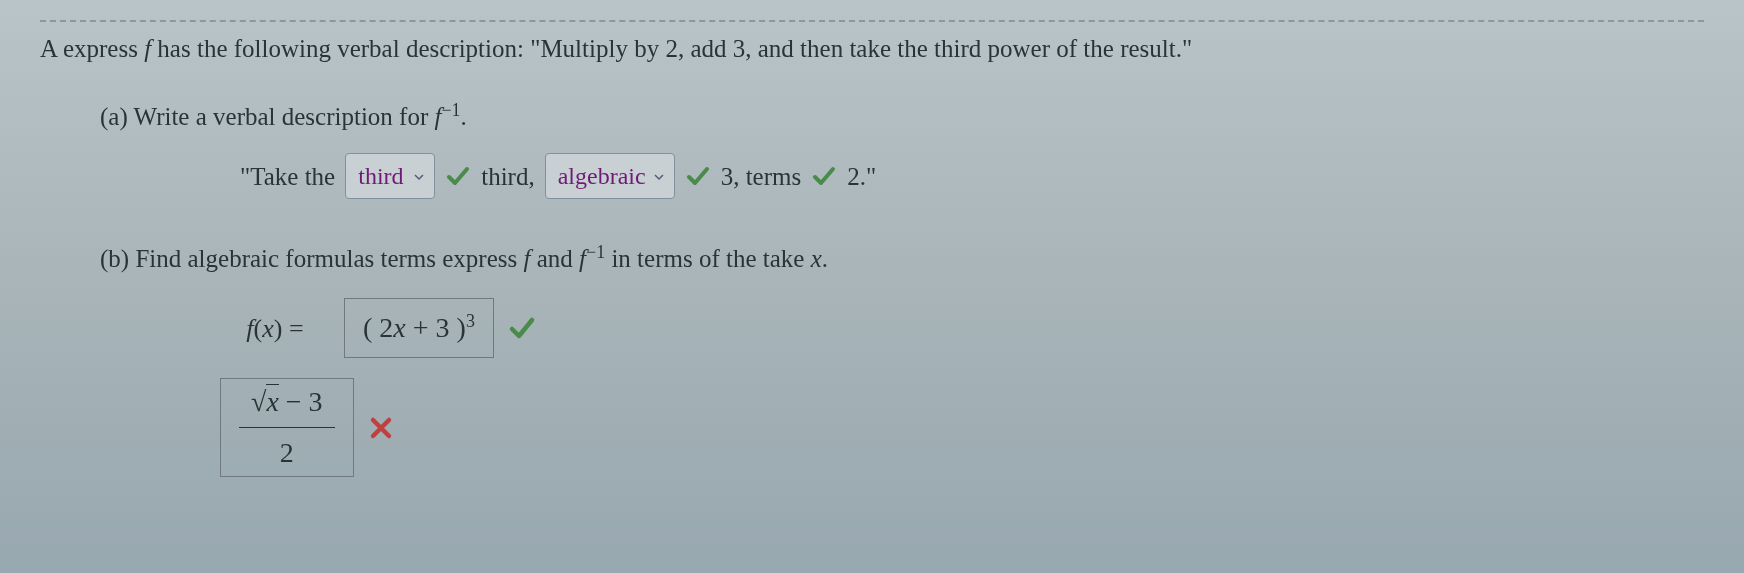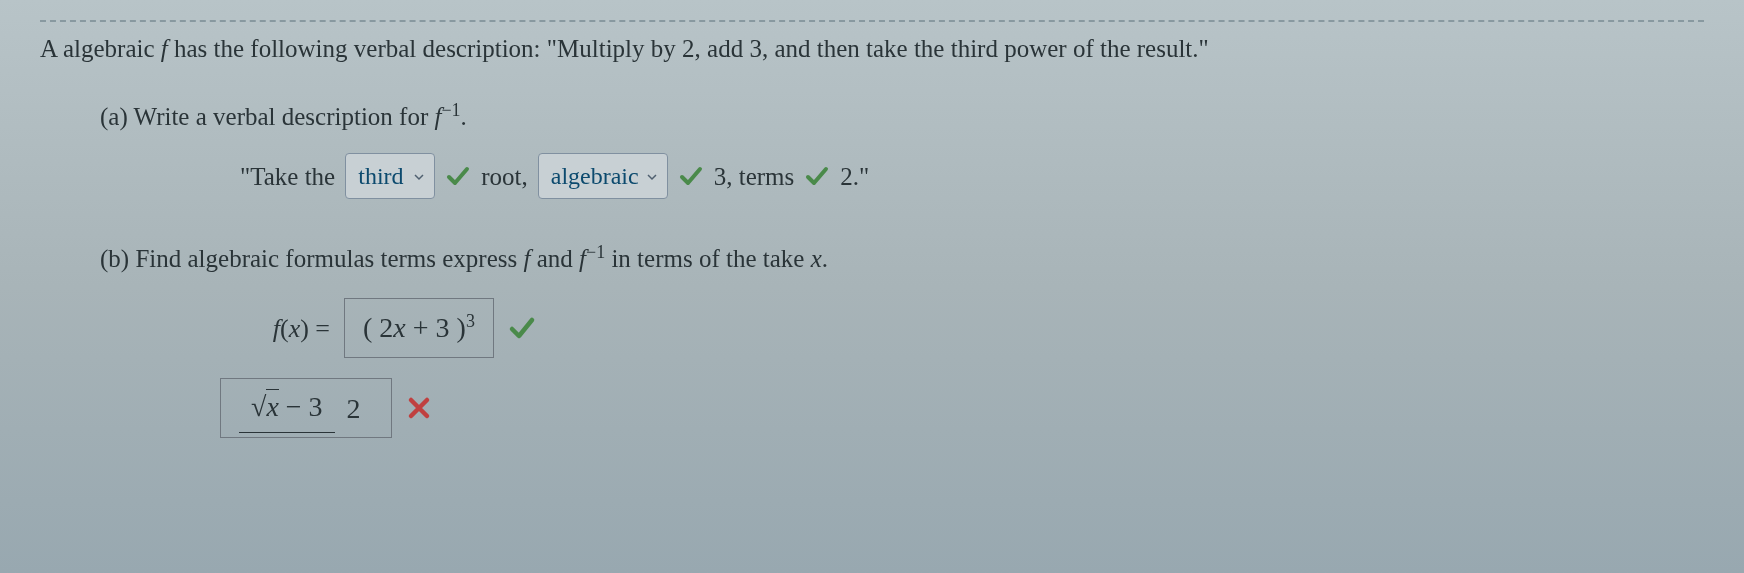--- a/index.html
+++ b/index.html
@@ -43,21 +43,21 @@
     }
     .dropdown {
       display: inline-flex;
       align-items: center;
       background: #c8d0d4;
       border: 1px solid #8090a0;
       border-radius: 4px;
       padding: 4px 28px 4px 12px;
       font-size: 24px;
       font-family: inherit;
-      color: #0c4a6e;
+      color: #701a75;
       position: relative;
       min-width: 90px;
       cursor: pointer;
     }
     .dropdown .chevron {
       position: absolute;
       right: 8px;
       top: 50%;
       transform: translateY(-50%);
     }
@@ -79,21 +79,21 @@
       margin-top: 20px;
       display: flex;
       align-items: center;
       gap: 14px;
       font-size: 26px;
       font-style: italic;
     }
     .formula-label {
       font-style: italic;
       min-width: 110px;
-      text-align: right;
+      text-align: center;
     }
     .formula-box {
       border: 1.5px solid #707880;
       padding: 0 18px;
       background: transparent;
       font-style: normal;
       display: inline-flex;
       align-items: center;
       justify-content: center;
       min-height: 60px;
@@ -101,21 +101,21 @@
     .expr {
       font-family: Georgia, serif;
       font-size: 28px;
     }
     .sup {
       font-size: 18px;
       vertical-align: super;
     }
     .frac {
       display: inline-flex;
-      flex-direction: row;
+      flex-direction: column;
       align-items: center;
       vertical-align: middle;
     }
     .frac .num {
       border-bottom: 1.5px solid #2a3438;
       padding: 2px 12px 4px 12px;
     }
     .frac .den {
       padding: 4px 12px 2px 12px;
     }
@@ -125,21 +125,21 @@
     .plain {
       font-style: normal;
     }
   </style>
 </head>
 <body>
 
 <div class="top-border"></div>
 
 <div class="question-intro">
-  <span>A algebraic </span><span class="italic">f</span><span> has the following verbal description: "Multiply by 2, add 3, and then take the third power of the result."</span>
+  <span>A express </span><span class="italic">f</span><span> has the following verbal description: "Multiply by 2, add 3, and then take the third power of the result."</span>
 </div>
 
 <div class="part">
   <div class="part-label">
     <span>(a) Write a verbal description for </span><span class="italic">f</span><span class="sup plain">−1</span><span>.</span>
   </div>
   <div class="answer-line">
     <span>"Take the</span>
     <span class="dropdown">
       <span>third</span>
@@ -147,21 +147,21 @@
         <svg width="14" height="14" viewBox="0 0 14 14">
             <path d="M3 5 L7 9 L11 5" stroke="#506070" stroke-width="1.5" fill="none"></path>
           </svg>
       </span>
     </span>
     <span class="check-icon">
       <svg width="26" height="26" viewBox="0 0 26 26">
           <path d="M4 14 L10 20 L22 6" stroke="#4a8a4a" stroke-width="4" fill="none" stroke-linecap="round" stroke-linejoin="round"></path>
         </svg>
     </span>
-    <span>root,</span>
+    <span>third,</span>
     <span class="dropdown">
       <span>algebraic</span>
       <span class="chevron">
         <svg width="14" height="14" viewBox="0 0 14 14">
             <path d="M3 5 L7 9 L11 5" stroke="#506070" stroke-width="1.5" fill="none"></path>
           </svg>
       </span>
     </span>
     <span class="check-icon">
       <svg width="26" height="26" viewBox="0 0 26 26">

